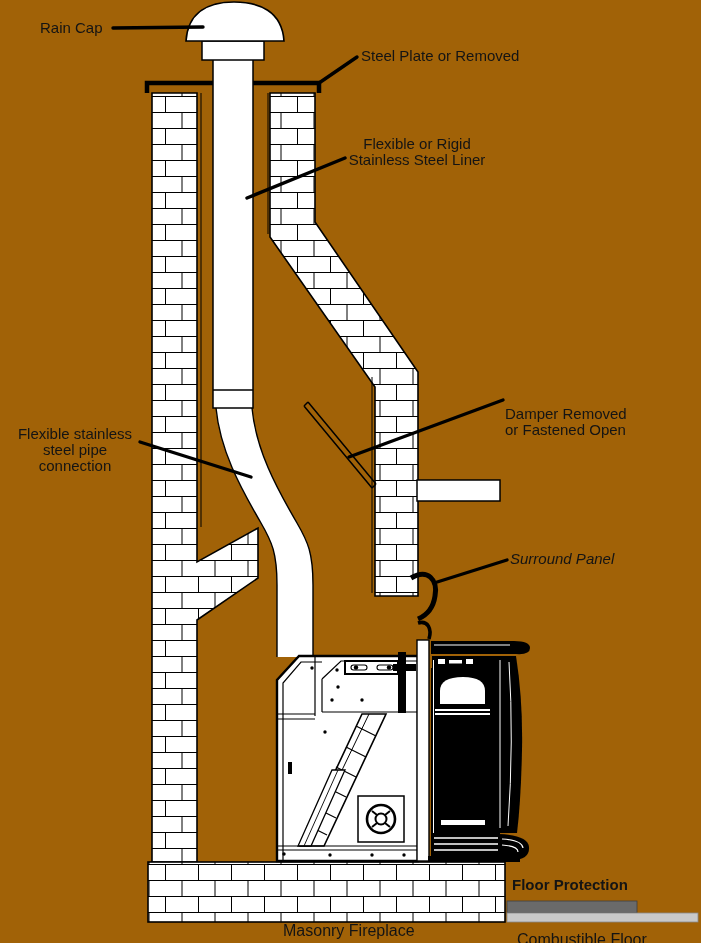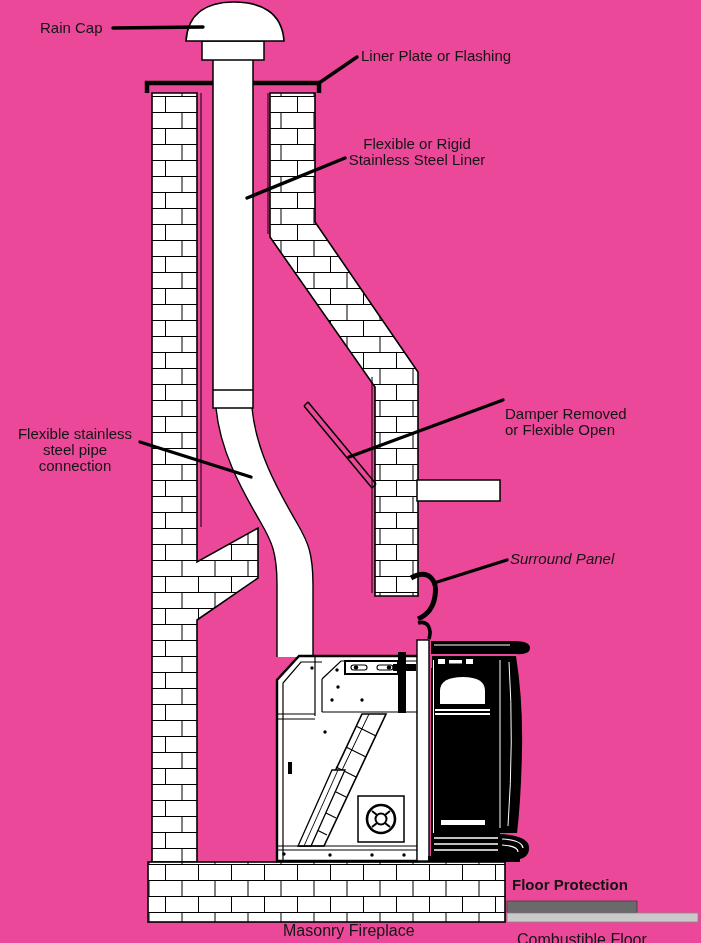--- a/index.html
+++ b/index.html
@@ -1,16 +1,16 @@
 <!DOCTYPE html>
 <html><head>
 <meta charset="utf-8">
 <style>
   html,body{margin:0;padding:0;background:#fff;}
-  #stage{position:relative;width:701px;height:943px;background:#ec4899;overflow:hidden;
+  #stage{position:relative;width:701px;height:943px;background:#a16207;overflow:hidden;
          font-family:"Liberation Sans",sans-serif;color:#141414;}
   #art{position:absolute;left:0;top:0;}
   .lbl{position:absolute;font-size:15px;line-height:16px;white-space:nowrap;}
   .lbl.center{text-align:center;}
   .big{font-size:16px;}
 </style>
 </head>
 <body>
 
 <div id="stage">
@@ -131,36 +131,36 @@
     <path d="M319,83 L357,57"></path>
     <path d="M345,158 L247,198"></path>
     <path d="M140,442 L251,477"></path>
     <path d="M503,400 L349,457"></path>
     <path d="M507,560 L434,583"></path>
   </g>
 </svg>
 
 <div class="lbl" style="left:40px;top:20px;">Rain Cap</div>
 
-<div class="lbl" style="left:361px;top:48px;">Liner Plate or Flashing</div>
+<div class="lbl" style="left:361px;top:48px;">Steel Plate or Removed</div>
 
 <div class="lbl center" style="left:8px;top:426px;width:134px;">
   <div>Flexible stainless</div>
   <div>steel pipe</div>
   <div>connection</div>
 </div>
 
 <div class="lbl center" style="left:336px;top:136px;width:162px;">
   <div>Flexible or Rigid</div>
   <div>Stainless Steel Liner</div>
 </div>
 
 <div class="lbl" style="left:505px;top:406px;">
   <div>Damper Removed</div>
-  <div>or Flexible Open</div>
+  <div>or Fastened Open</div>
 </div>
 
 <div class="lbl" style="left:510px;top:551px;font-style:italic;">Surround Panel</div>
 
 <div class="lbl" style="left:512px;top:877px;font-weight:bold;">Floor Protection</div>
 
 <div class="lbl big" style="left:283px;top:923px;text-align:right;">Masonry Fireplace</div>
 
 <div class="lbl big" style="left:517px;top:932px;">Combustible Floor</div>
 

